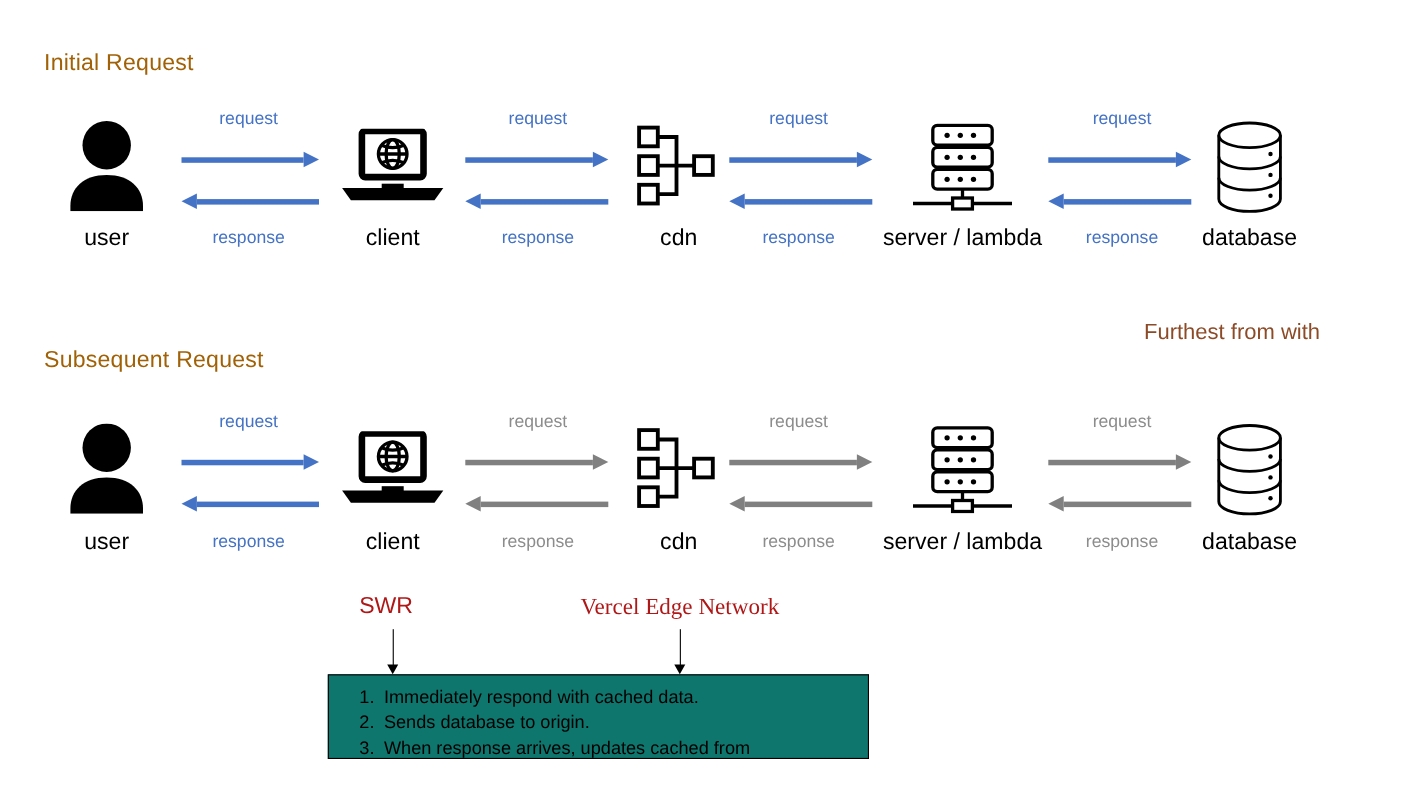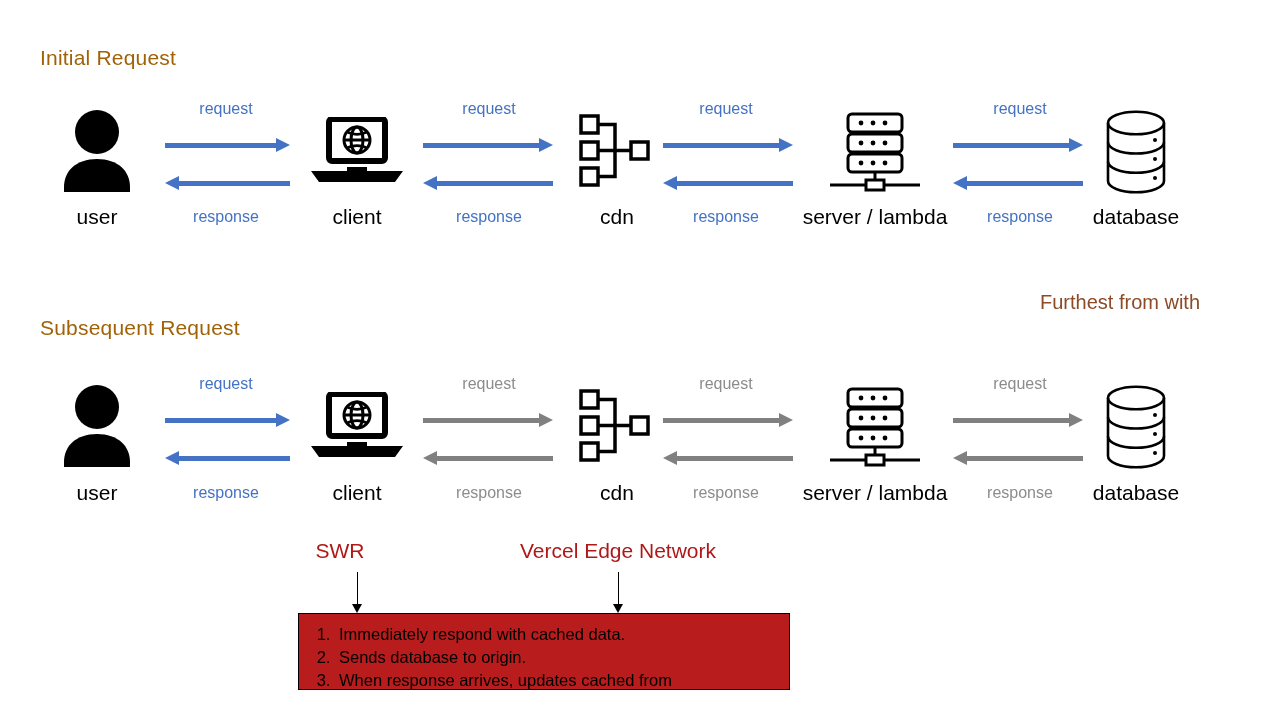--- a/index.html
+++ b/index.html
@@ -89,23 +89,23 @@
     width: 0; height: 0;
     border-left: 5px solid transparent;
     border-right: 5px solid transparent;
     border-top: 9px solid #000;
     transform: translateX(-50%);
   }
 
   
   .steps-box {
     border: 1.5px solid #000;
-    background: #b91c1c;
+    background: #0f766e;
     box-sizing: border-box;
-    padding: 9px 14px 10px 14px;
+    padding: 9px 14px 10px 24px;
   }
   .steps-box ol {
     margin: 0;
     padding: 0 0 0 22px;
     list-style: decimal;
   }
   .steps-box li {
     font-size: 16.5px;
     line-height: 23px;
     color: #000;
@@ -367,25 +367,25 @@
 <div class="abs arrow gray right" style="left:953px; top:418px; width:130px;">
   <div class="shaft" style="left:0; width:116px;"></div>
   <div class="head" style="left:116px;"></div>
 </div>
 <div class="abs arrow gray left" style="left:953px; top:456px; width:130px;">
   <div class="shaft" style="left:14px; width:116px;"></div>
   <div class="head" style="left:0;"></div>
 </div>
 <div class="abs arrow-label lbl-gray" style="left:1020px; top:484px;">response</div>
 
-<div class="abs callout-label" style="left:340px; top:539px;">SWR</div>
+<div class="abs callout-label" style="left:351px; top:539px;">SWR</div>
 <div class="abs callout-arrow" style="left:357px; top:572px; height:33px;"></div>
 <div class="abs callout-arrow-head" style="left:357px; top:604px;"></div>
 
-<div class="abs callout-label" style="left:618px; top:539px;">Vercel Edge Network</div>
+<div class="abs callout-label" style="left:618px; top:539px;font-family:Liberation Serif, serif;">Vercel Edge Network</div>
 <div class="abs callout-arrow" style="left:618px; top:572px; height:33px;"></div>
 <div class="abs callout-arrow-head" style="left:618px; top:604px;"></div>
 
 <div class="abs steps-box" style="left:298px; top:613px; width:492px; height:77px;">
   <ol>
     <li>Immediately respond with cached data.</li>
     <li>Sends database to origin.</li>
     <li>When response arrives, updates cached from</li>
   </ol>
 </div>

